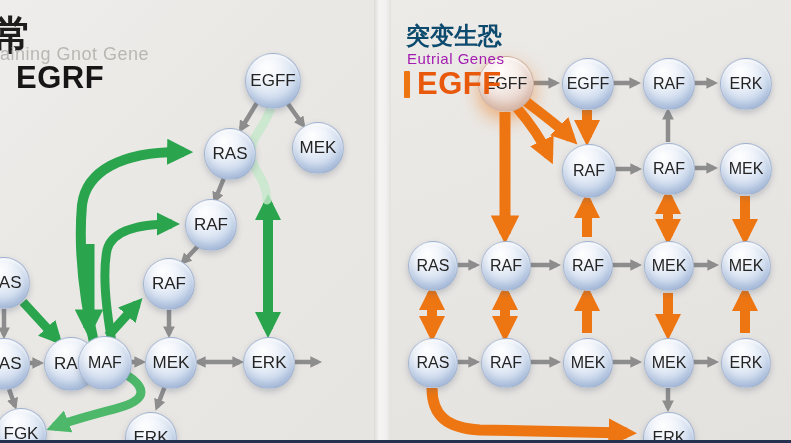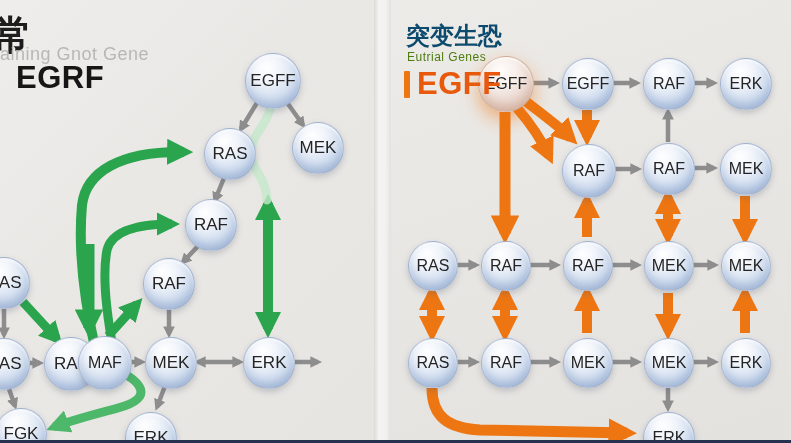--- a/index.html
+++ b/index.html
@@ -18,21 +18,21 @@
     box-shadow:inset 0 -5px 9px rgba(115,140,185,.32), inset 0 2px 3px rgba(255,255,255,.95), 0 3px 6px rgba(80,90,110,.28);}
   .node.warm{background:radial-gradient(circle at 40% 26%,#fffdfc 0%,#f7eeea 32%,#e6d2ca 66%,#d2b7ae 100%);
     border-color:rgba(195,150,125,.6);
     box-shadow:inset 0 -5px 9px rgba(190,130,90,.30), inset 0 2px 3px rgba(255,255,255,.95), 0 8px 18px rgba(238,118,18,.50);}
   
   .hdr{position:absolute;z-index:20;white-space:nowrap;}
   #left-title-cjk{left:-8px;top:8px;font-size:40px;font-weight:700;color:#1d1d1d;}
   #left-subtitle{left:0px;top:44px;font-size:18px;color:#b9b7b3;letter-spacing:.5px;}
   #left-gene{left:16px;top:60px;font-size:31px;font-weight:800;color:#161616;letter-spacing:.5px;}
   #right-title-cjk{left:406px;top:20px;font-size:24px;font-weight:700;color:#0c4a6e;}
-  #right-subtitle{left:407px;top:50px;font-size:12px;color:#4d7c0f;letter-spacing:.5px;}
+  #right-subtitle{left:407px;top:50px;font-size:15px;color:#a21caf;letter-spacing:.5px;}
   #right-gene{left:404px;top:66px;font-size:31px;font-weight:800;letter-spacing:.5px;display:flex;align-items:center;}
   #right-gene .bar{display:inline-block;width:6px;height:27px;margin-right:7px;border-radius:1px;}
 </style>
 </head>
 <body>
 
 <div id="stage">
   <div class="panel" id="panel-left"></div>
   <div class="panel" id="panel-divider"></div>
   <div class="panel" id="panel-right"></div>

